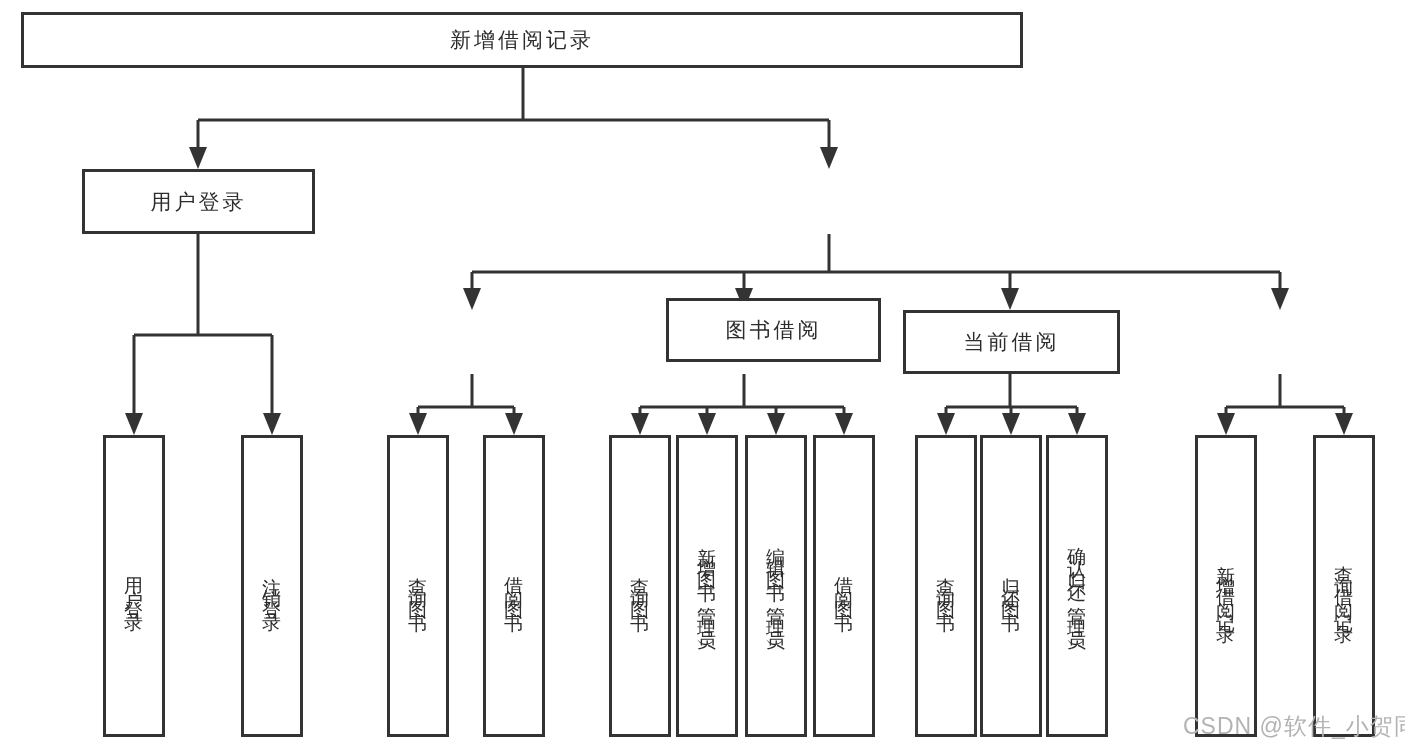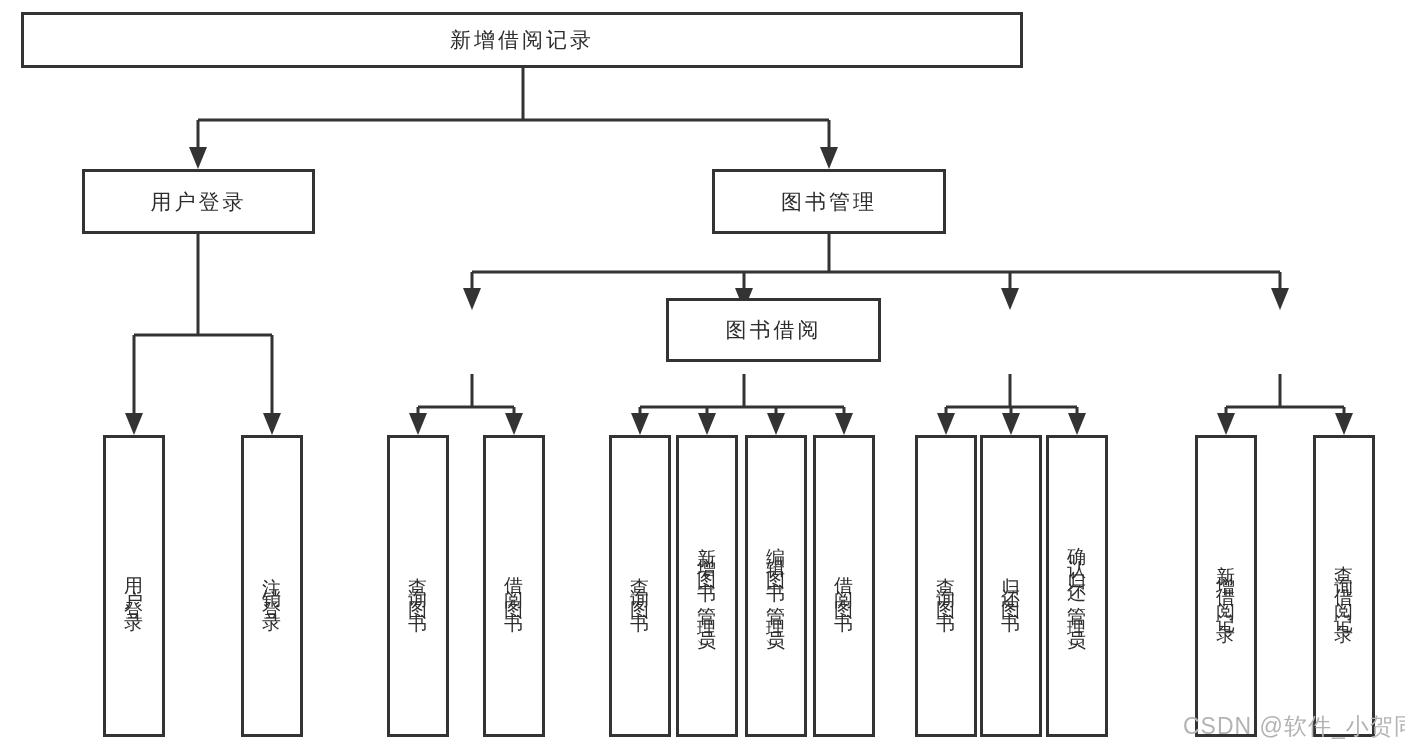--- a/index.html
+++ b/index.html
@@ -118,23 +118,23 @@
     <path d="M1226,407 H1344"></path>
     <path d="M1226,407 V414"></path>
     <polygon points="1217,413 1235,413 1226,435"></polygon>
     <path d="M1344,407 V414"></path>
     <polygon points="1335,413 1353,413 1344,435"></polygon>
   </svg>
 
   <div class="box h-box" style="left:21px;top:12px;width:1002px;height:56px;">新增借阅记录</div>
 
   <div class="box h-box" style="left:82px;top:169px;width:233px;height:65px;">用户登录</div>
-  <div class="box h-box" style="left:712px;top:169px;width:234px;height:65px;">图书管理</div>
 
   <div class="box h-box" style="left:636px;top:298px;width:215px;height:64px;margin-left:30px;">图书借阅</div>
+  <div class="box h-box" style="left:903px;top:310px;width:217px;height:64px;">当前借阅</div>
 
   <div class="box leaf" style="left:103px;">用户登录</div>
   <div class="box leaf" style="left:241px;">注销登录</div>
 
   <div class="box leaf" style="left:387px;">查询图书</div>
   <div class="box leaf" style="left:483px;">借阅图书</div>
 
   <div class="box leaf" style="left:609px;">查询图书</div>
   <div class="box leaf" style="left:676px;">新增图书（管理员）</div>
   <div class="box leaf" style="left:745px;">编辑图书（管理员）</div>

